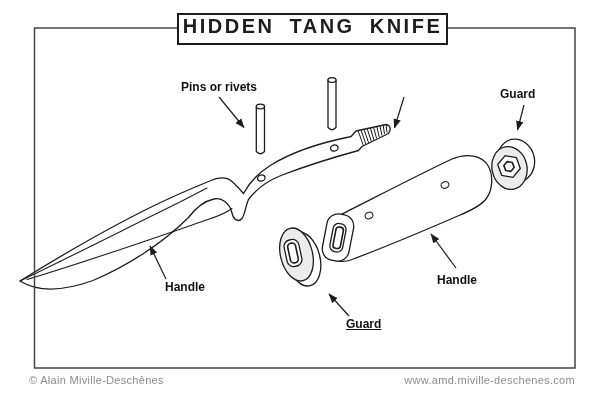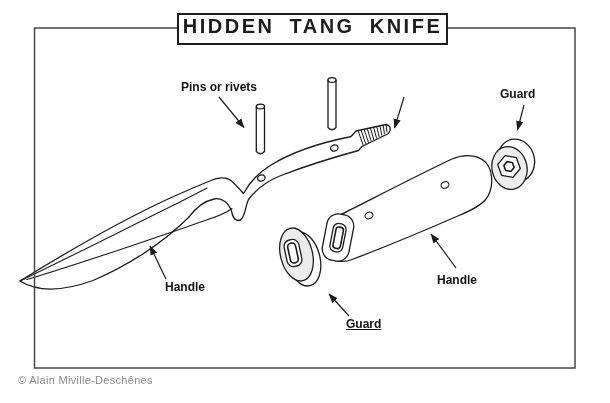--- a/index.html
+++ b/index.html
@@ -37,21 +37,21 @@
   .lbl-pins{left:169px; top:80px;padding-left:12px;}
   .lbl-ttang{left:381px; top:80px;}
   .lbl-pommel{left:500px; top:87px;}
   .lbl-blade{left:165px; top:280px;}
   .lbl-guard{left:346px; top:317px;text-decoration:underline;}
   .lbl-handle{left:437px; top:273px;text-align:center;}
   .footer-text{
     position:absolute; top:374px; font-size:11px; letter-spacing:0.3px;
     color:var(--footer-text); white-space:nowrap;
   }
-  .footer-left{left:18px;}
+  .footer-left{left:29px;}
   .footer-right{right:35px;}
 </style>
 </head>
 <body>
 
 <div id="stage">
 
   <svg id="diagram-svg" width="610" height="403" viewBox="0 0 610 403">
     <defs>
       <marker id="ah" markerWidth="9" markerHeight="7" refX="7.5" refY="3.5" orient="auto">
@@ -143,14 +143,15 @@
     <span>HIDDEN TANG KNIFE</span>
   </div>
 
   <div class="part-label lbl-pins">Pins or rivets</div>
   <div class="part-label lbl-pommel">Guard</div>
   <div class="part-label lbl-blade">Handle</div>
   <div class="part-label lbl-guard">Guard</div>
   <div class="part-label lbl-handle">Handle</div>
 
   <div class="footer-text footer-left">© Alain Miville-Deschênes</div>
+  <div class="footer-text footer-right">www.amd.miville-deschenes.com</div>
 
 </div>
 
 </body></html>

